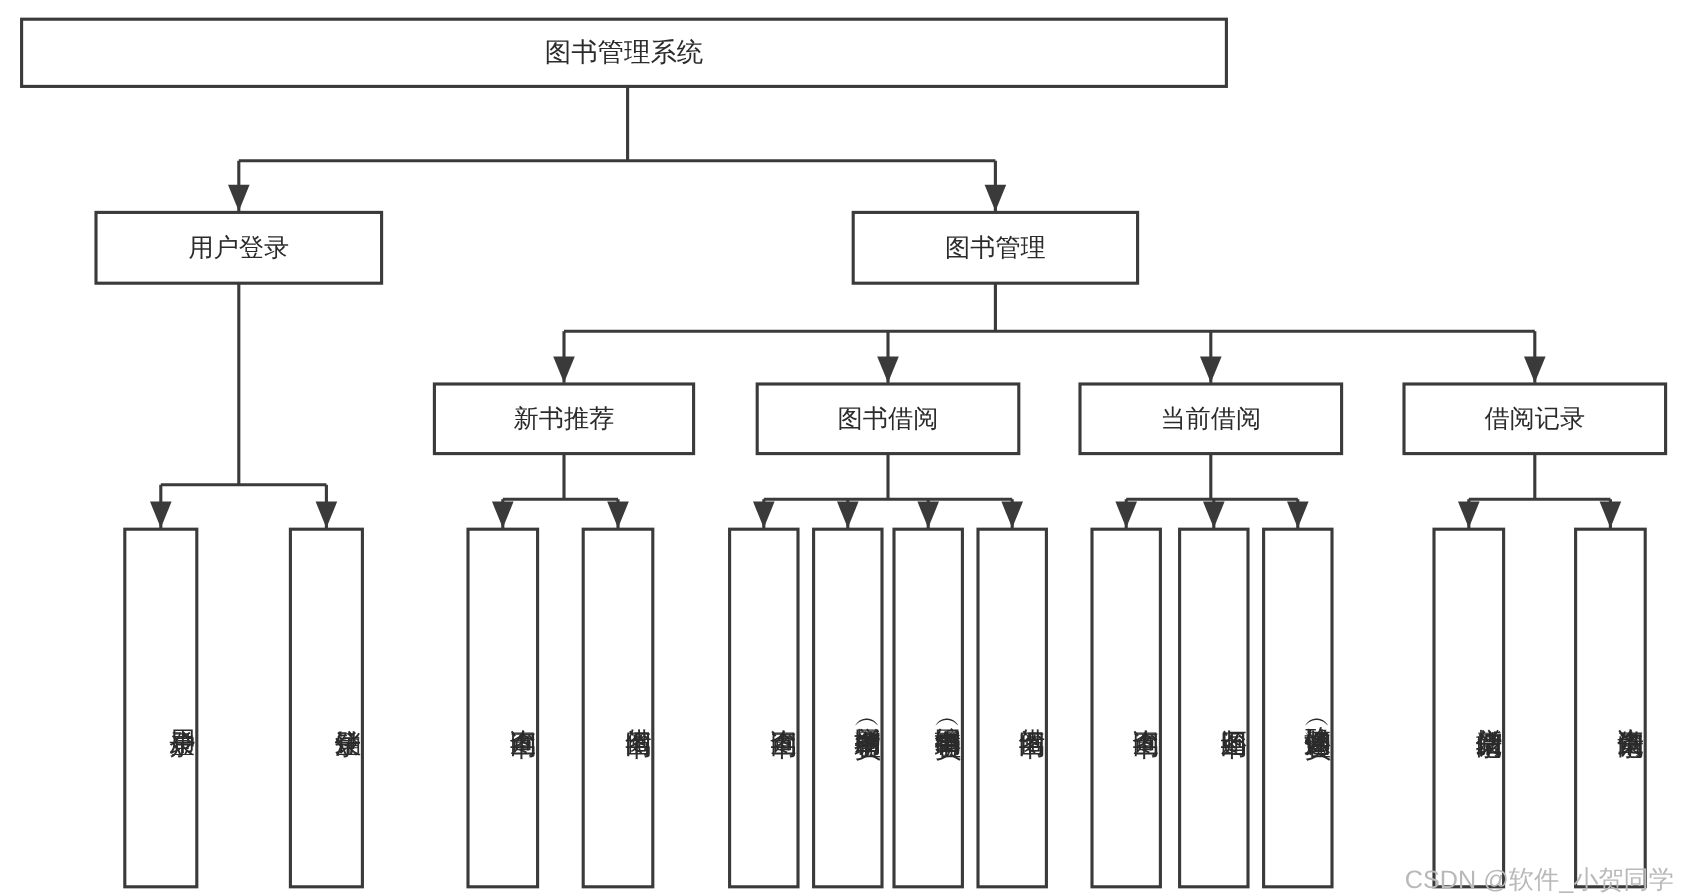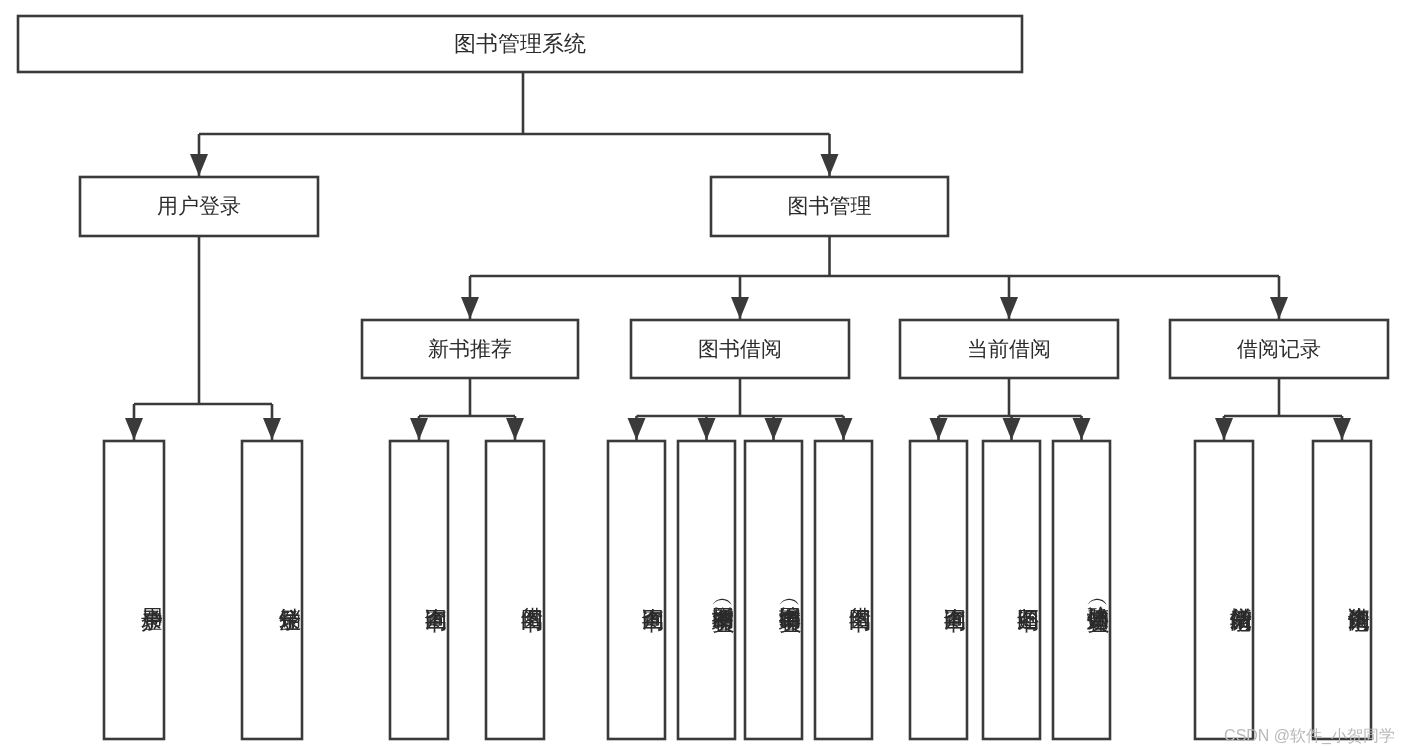--- a/index.html
+++ b/index.html
@@ -63,21 +63,21 @@
     letter-spacing: 1px;
     color: #2b2b2b;
     white-space: nowrap;
     pointer-events: none;
   }
   .watermark {
     position: absolute;
     right: 10px;
     bottom: 4px;
     font-family: "Liberation Sans", "DejaVu Sans", sans-serif;
-    font-size: 16px;
+    font-size: 21px;
     color: #b9b9b9;
     white-space: nowrap;
     user-select: none;
   }
 </style>
 </head>
 <body>
 
 <div id="diagram-root">
   <svg class="canvas" viewBox="0 0 1405 747">

